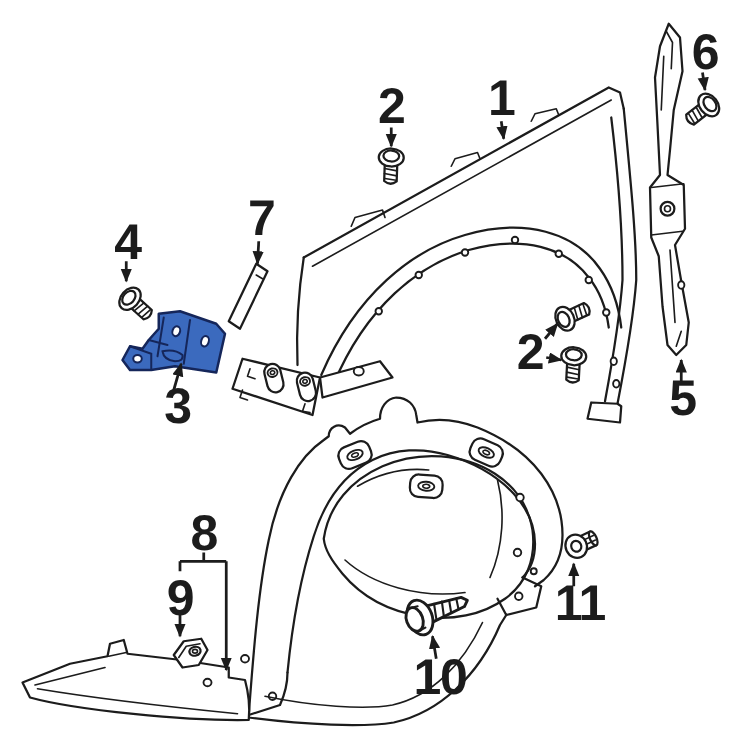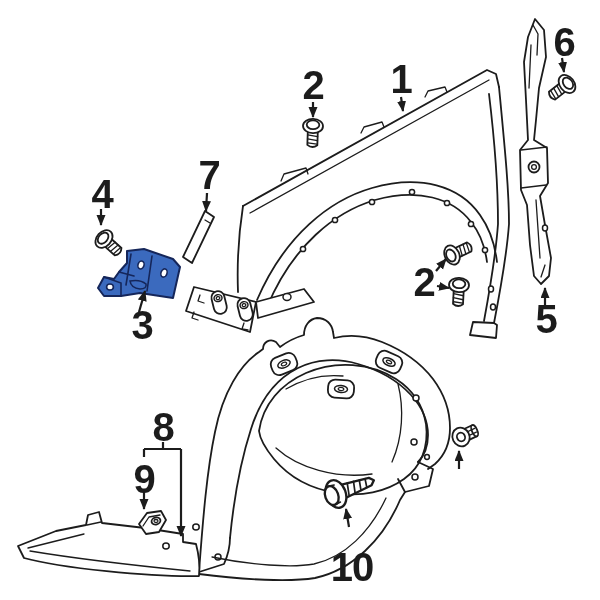--- a/index.html
+++ b/index.html
@@ -217,15 +217,16 @@
 <div class="callout" style="left: 401px; top: 79px;">1</div>
 <div class="callout" style="left: 313px; top: 85px;">2</div>
 <div class="callout" style="left: 424px; top: 282px;">2</div>
 <div class="callout" style="left: 142px; top: 325px;">3</div>
 <div class="callout" style="left: 102px; top: 194px;">4</div>
 <div class="callout" style="left: 546px; top: 319px;">5</div>
 <div class="callout" style="left: 564px; top: 42px;">6</div>
 <div class="callout" style="left: 209px; top: 175px;">7</div>
 <div class="callout" style="left: 163px; top: 427px;">8</div>
 <div class="callout" style="left: 144px; top: 479px;">9</div>
-<div class="callout" style="left: 352px; top: 542px; margin-top: 25px;">10</div>
+<div class="callout" style="left: 352px; top: 542px;">10</div>
+<div class="callout" style="left: 464px; top: 483px;">11</div>
 
 </div>
 
 </body></html>

